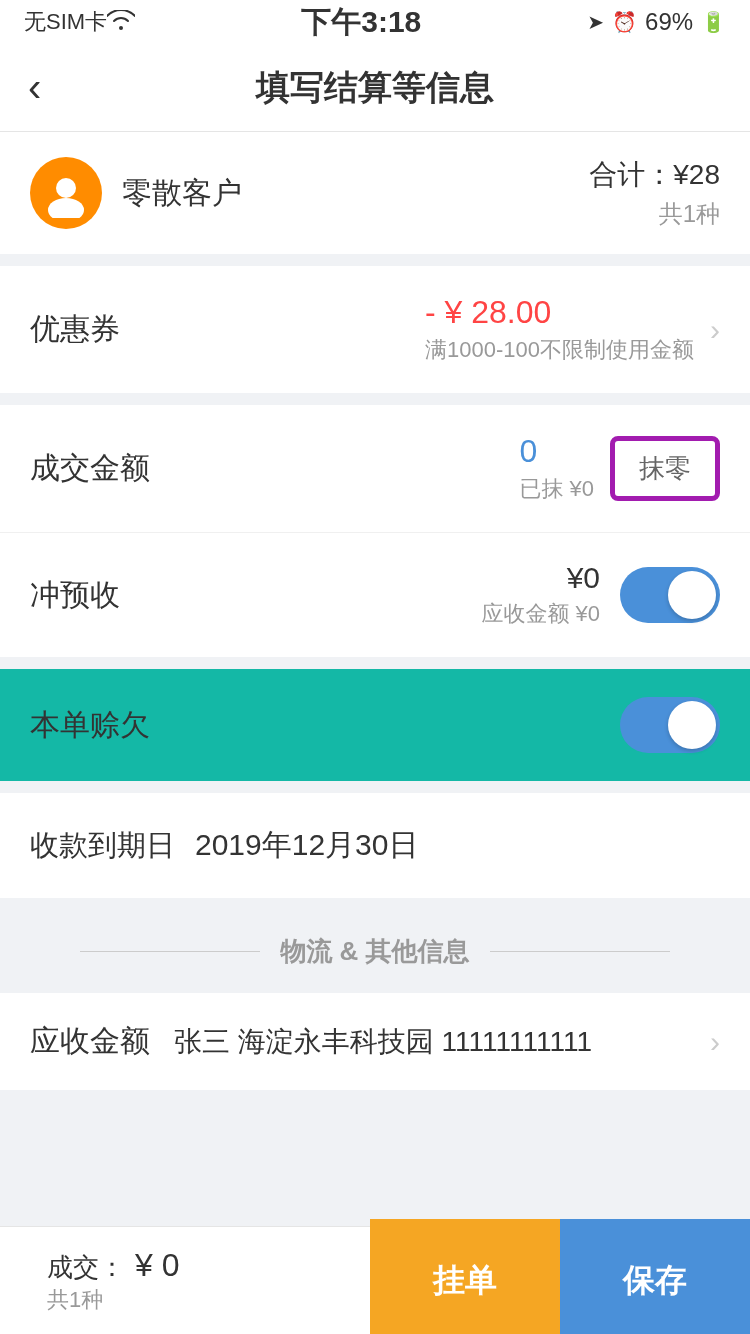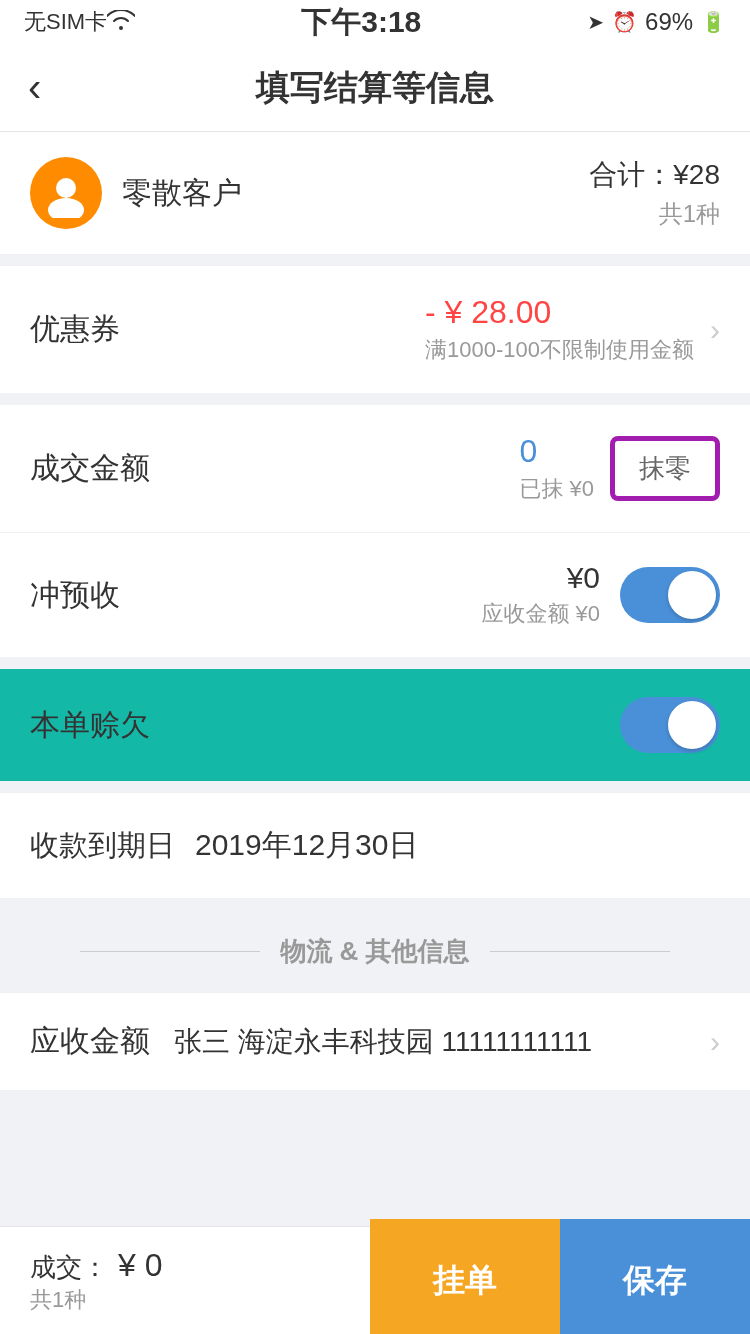--- a/index.html
+++ b/index.html
@@ -280,21 +280,21 @@
       left: 0;
       width: 750px;
       height: 108px;
       background: #fff;
       display: flex;
       align-items: center;
       border-top: 1px solid #e5e5e5;
     }
     .bottom-summary {
       flex: 1;
-      padding: 0 30px;
+      padding: 0 47px;
     }
     .bottom-summary-top {
       display: flex;
       align-items: baseline;
       gap: 10px;
     }
     .bottom-summary-label {
       font-size: 26px;
       color: #333;
     }

